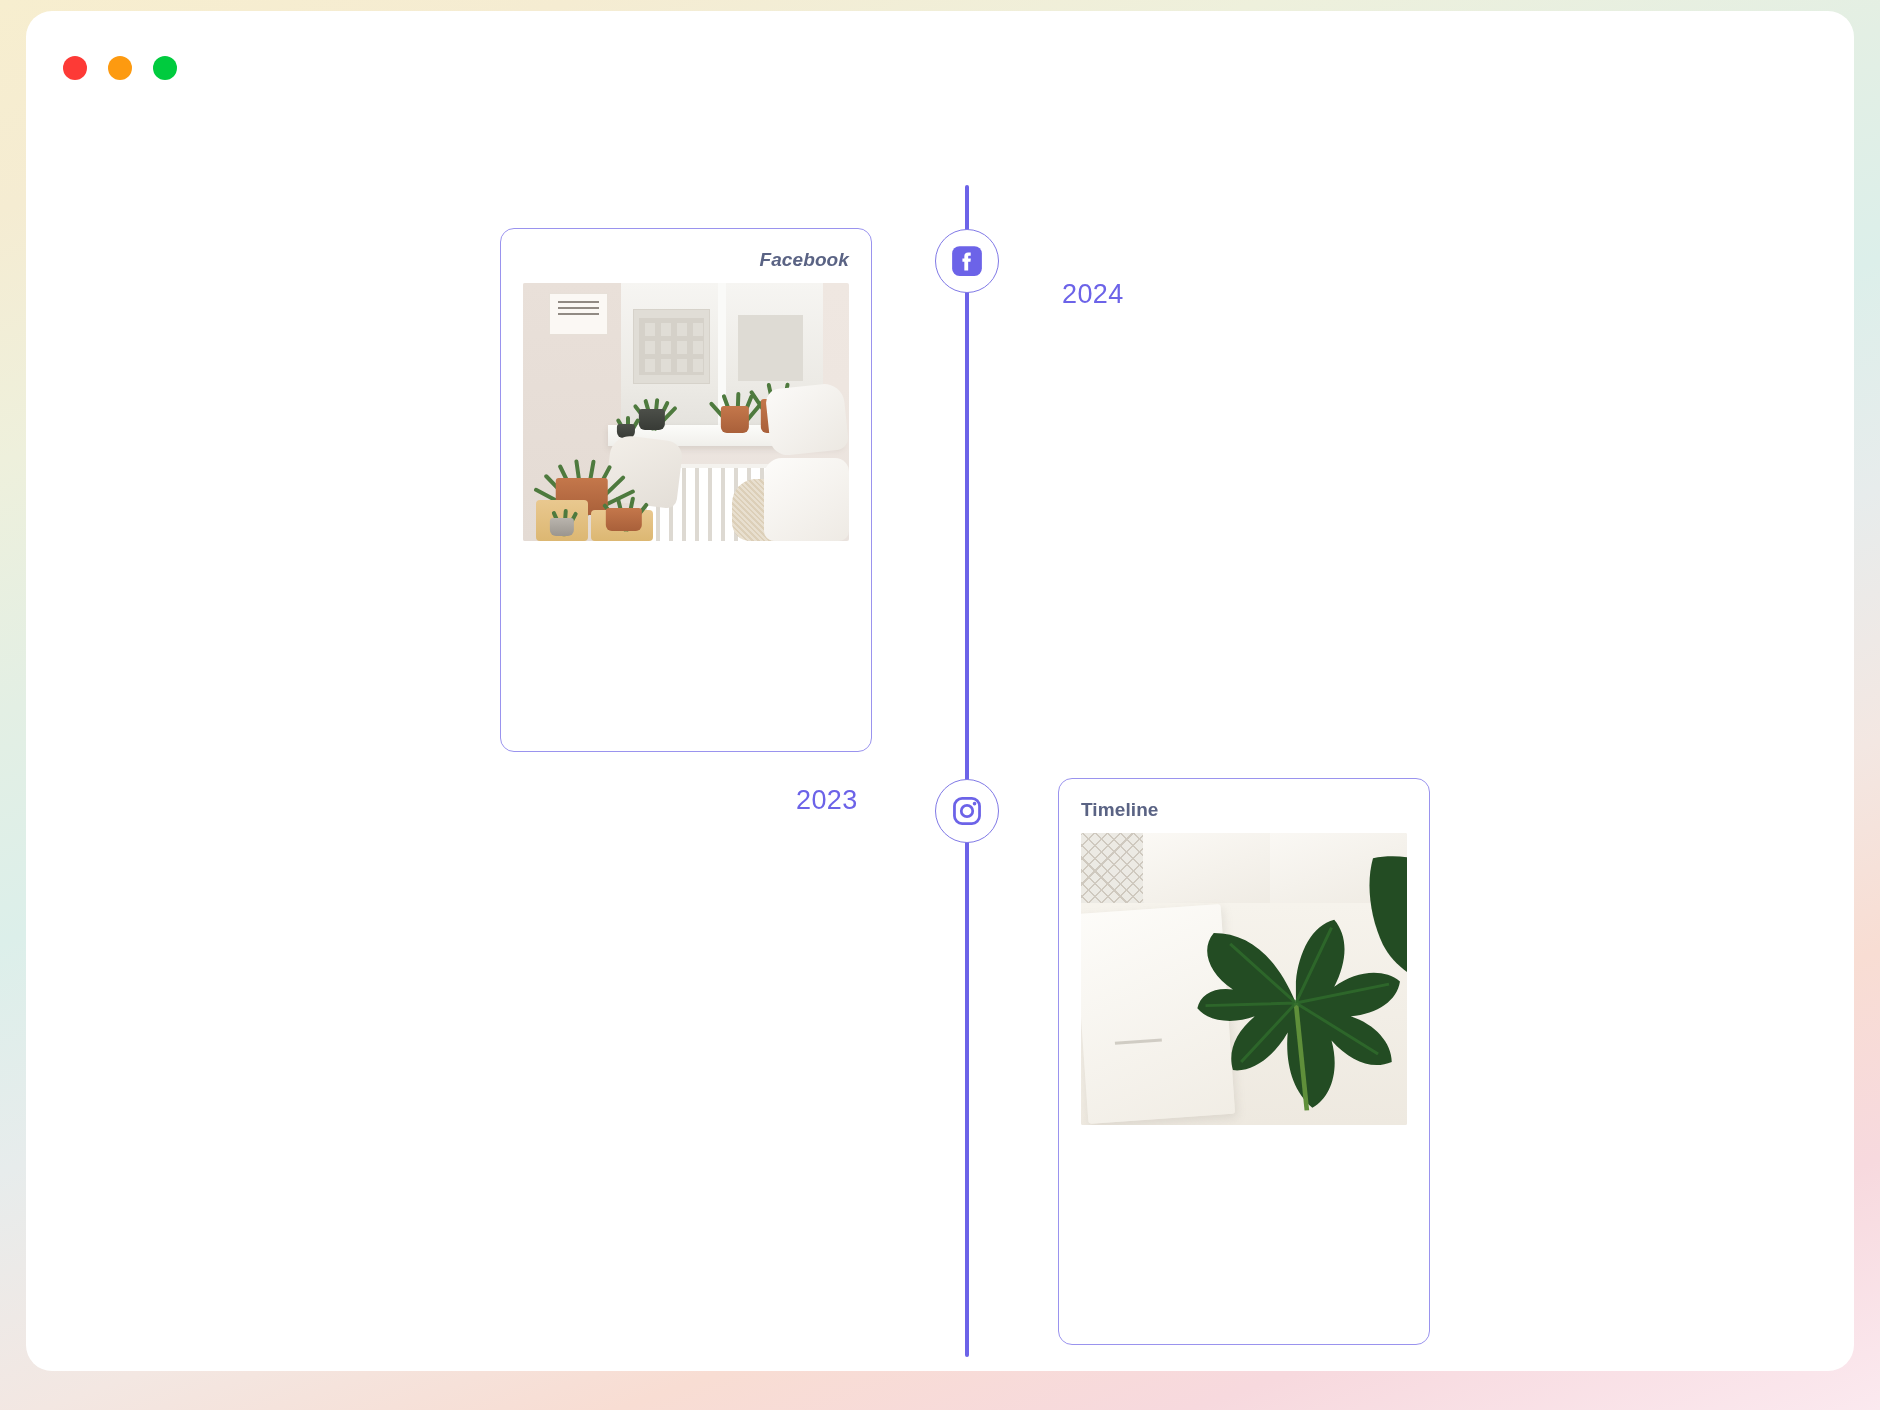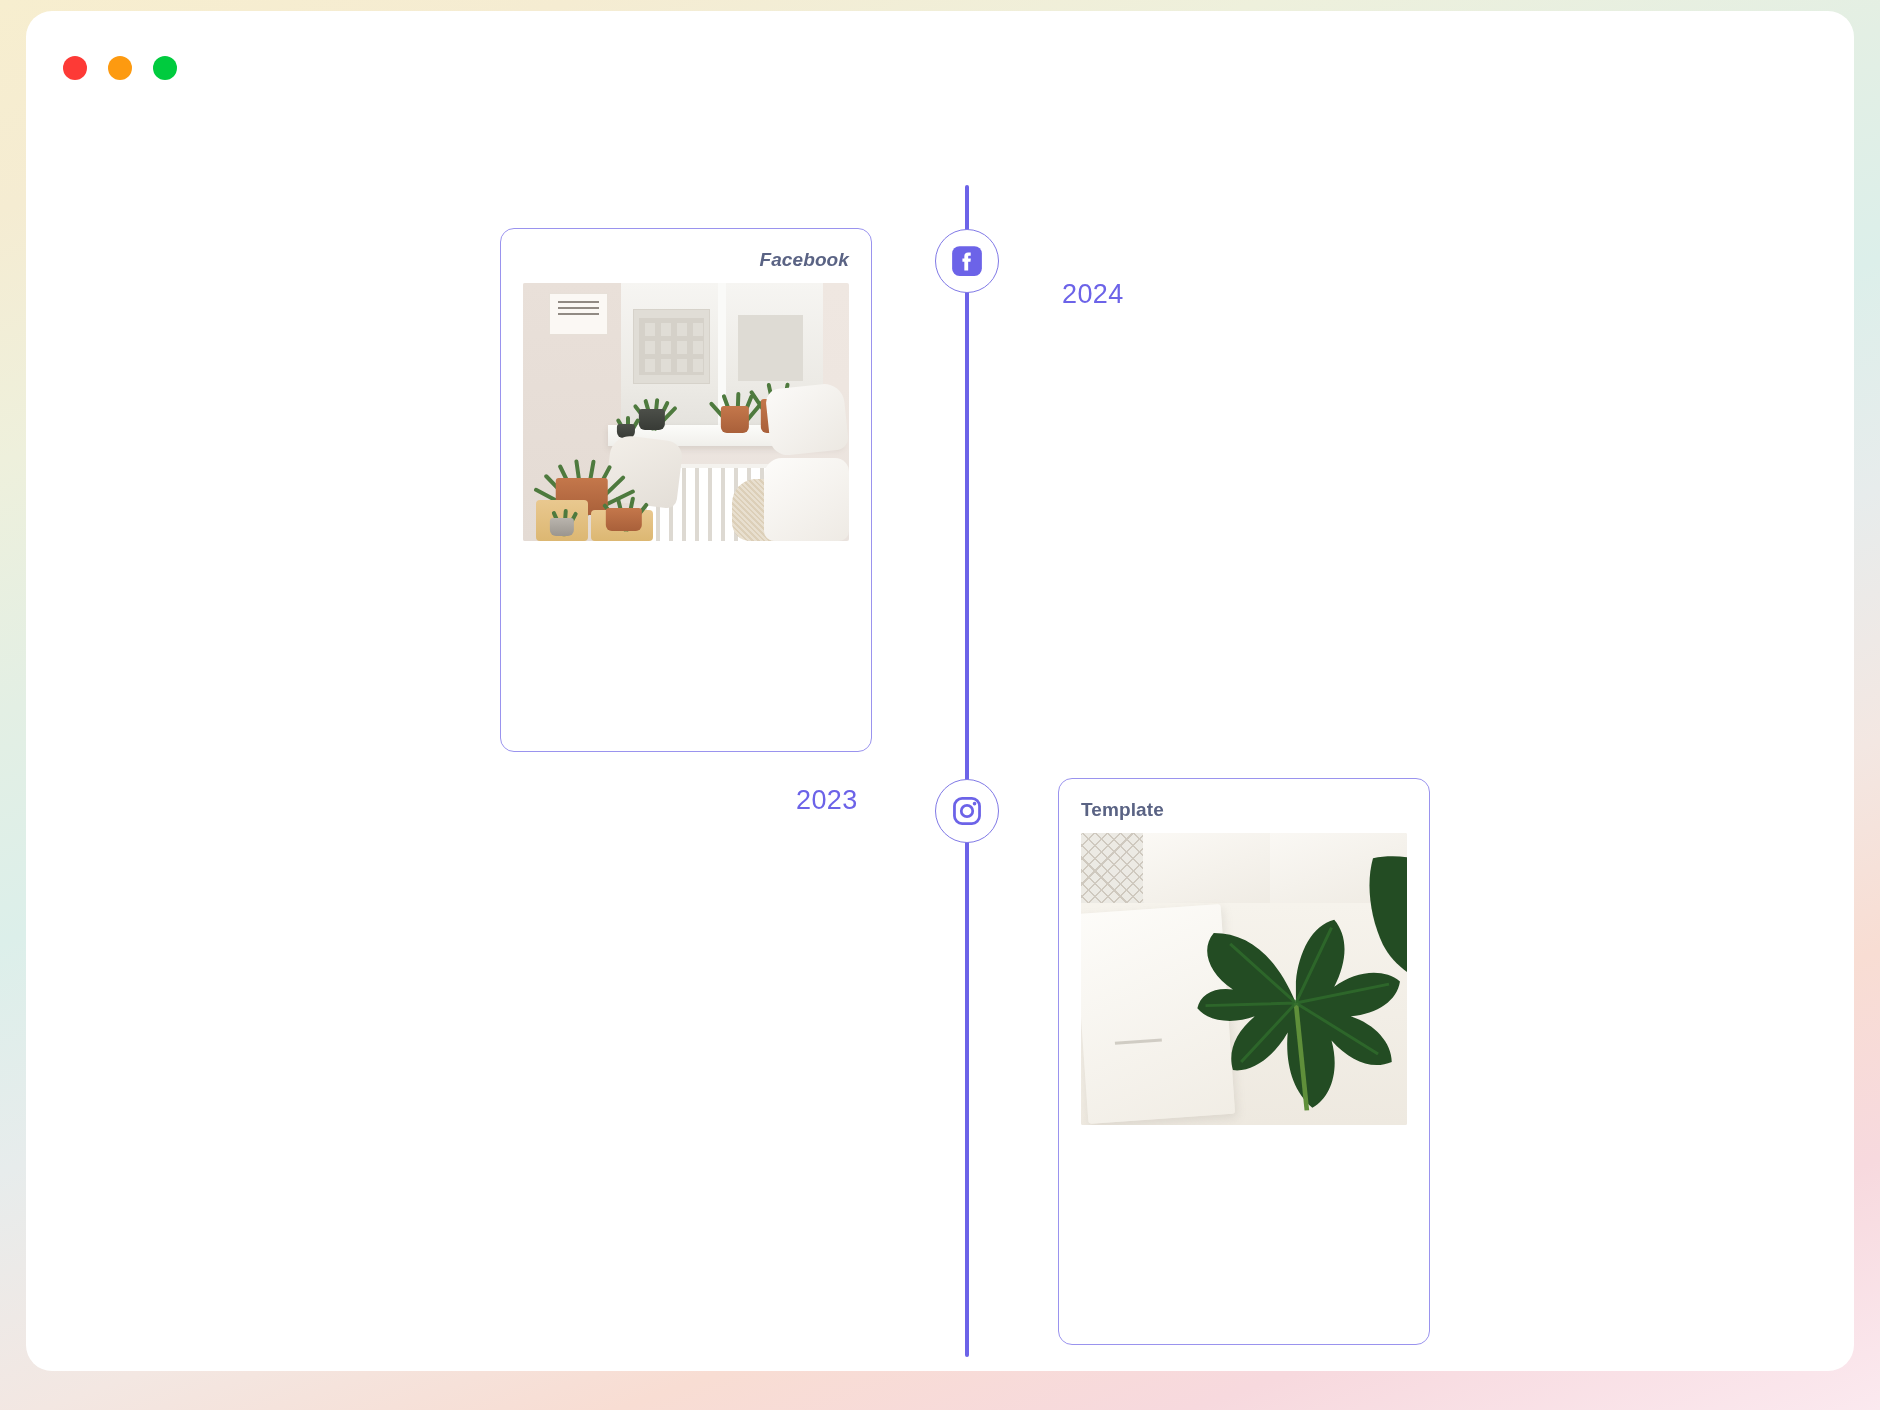--- a/index.html
+++ b/index.html
@@ -441,21 +441,21 @@
               <i style="transform:rotate(4deg)"></i>
               <i style="transform:rotate(28deg)"></i>
             </div>
             <div class="pot grey"></div>
           </div>
         </div>
       </div>
     </div>
 
     <div class="card ig">
-      <div class="card-platform">Template</div>
+      <div class="card-platform">Timeline</div>
       <div class="card-photo">
         <div class="scene ig-scene">
           <div class="ig-pillow-l"></div>
           <div class="ig-pillow-m"></div>
           <div class="ig-pillow-r"></div>
           <div class="ig-seat"></div>
           <div class="ig-book"></div>
           <svg class="ig-leaf" viewBox="0 0 200 200" preserveAspectRatio="none">
             <g fill="#234c23">
               <path d="M100 96 C86 62 66 44 40 44 C30 56 36 74 54 86 C40 84 30 90 28 100 C36 110 54 112 70 106 C56 118 50 132 54 146 C68 148 84 136 94 118 C92 142 98 162 112 174 C126 166 132 146 126 124 C140 140 156 146 170 140 C170 126 158 112 140 106 C160 104 174 94 176 80 C164 70 144 72 128 84 C138 64 138 46 128 34 C112 38 102 58 100 80 Z"></path>

